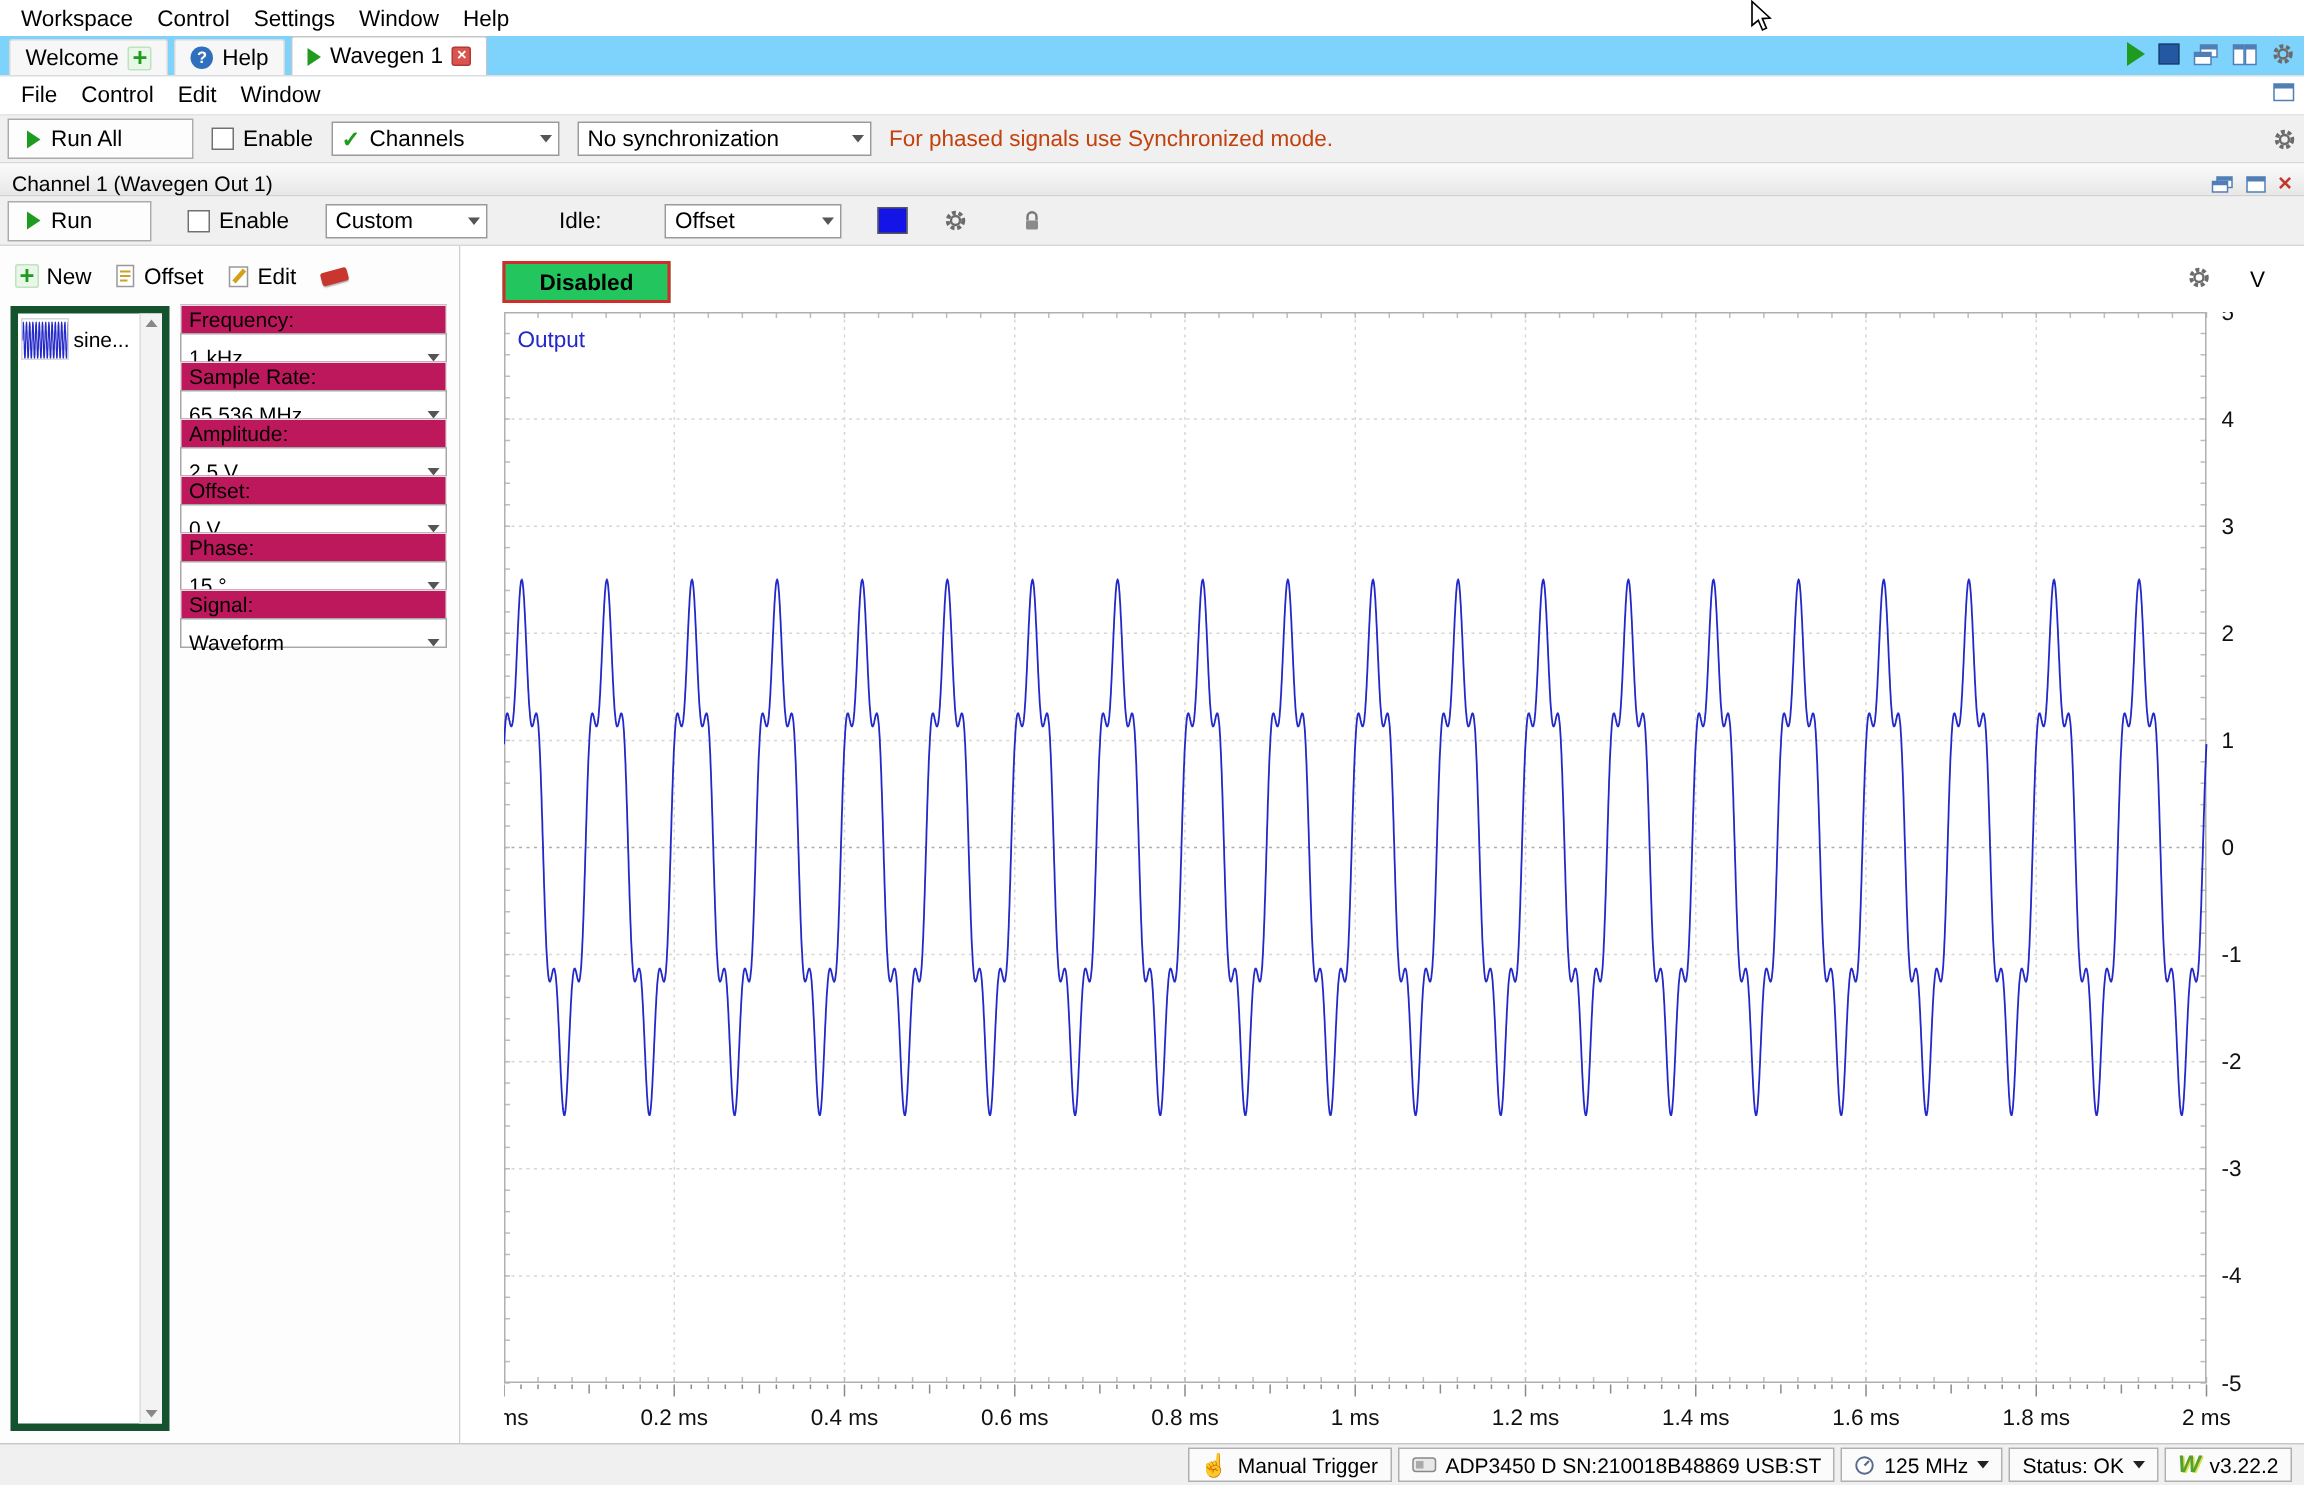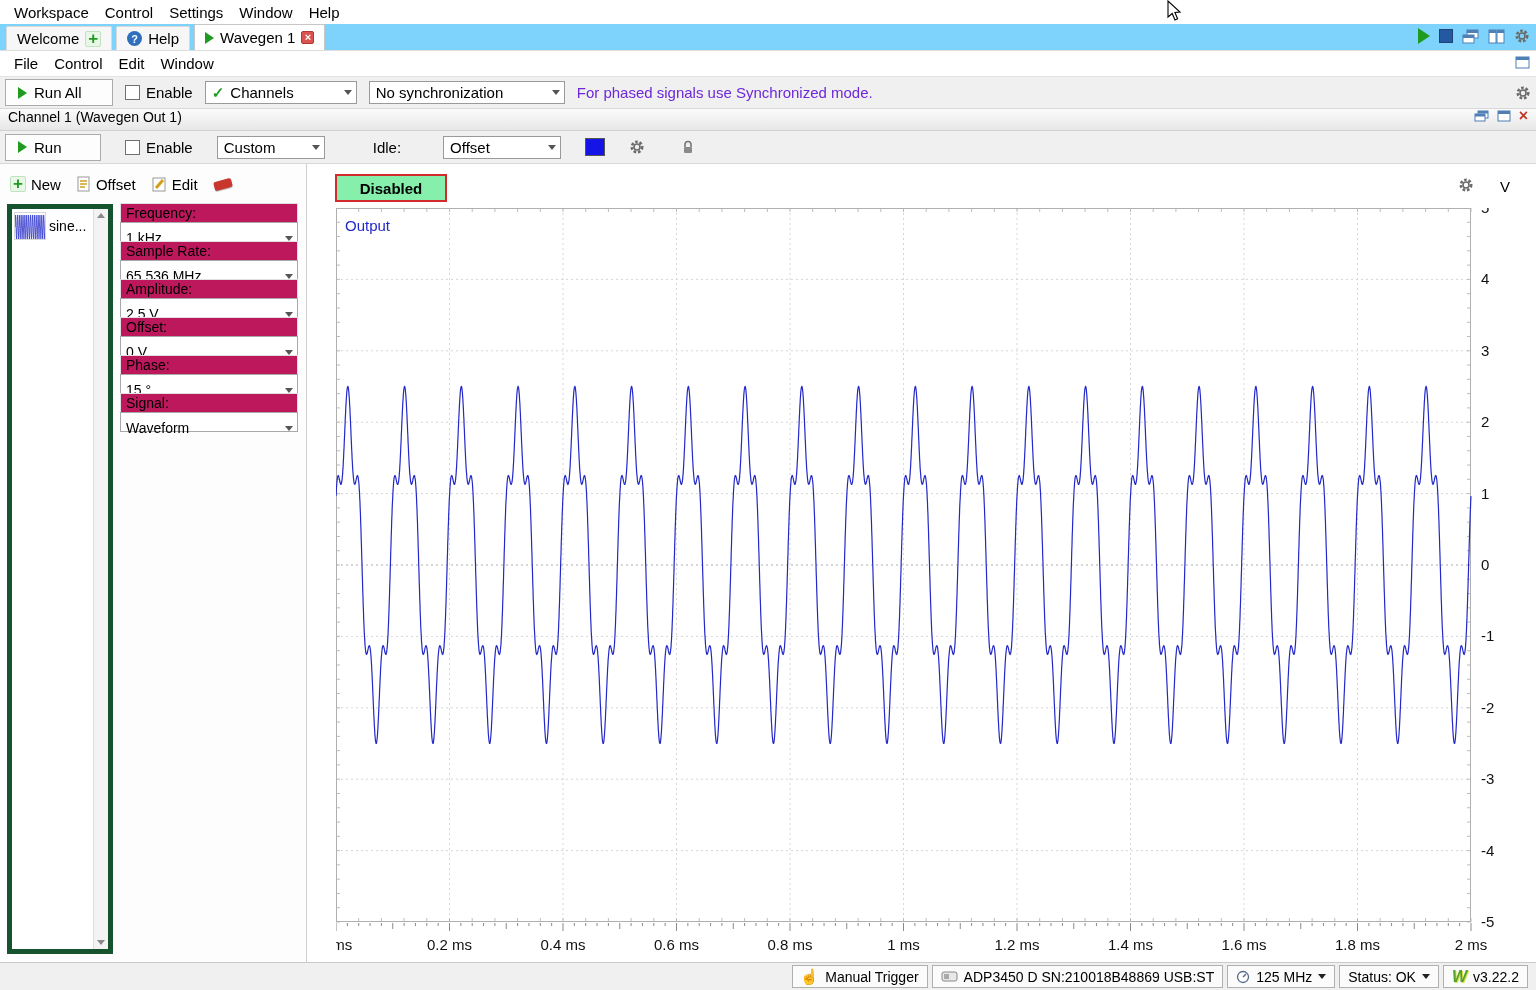--- a/index.html
+++ b/index.html
@@ -31,27 +31,27 @@
   .mb2-right{position:absolute;right:6px;top:4px}
 
   
   .toolbar{height:33px;background:#f0f0f0;border-top:1px solid #e4e4e4;border-bottom:1px solid #d8d8d8;
     display:flex;align-items:center;gap:12px;padding:0 5px}
   .btn{background:#fdfdfd;border:1px solid #ababab;display:flex;align-items:center;gap:7px;height:27px;padding:0 12px}
   .checkbox{width:15px;height:15px;background:#fff;border:1px solid #707070}
   .check-wrap{display:flex;align-items:center;gap:6px}
   .combo{background:#fff;border:1px solid #9a9a9a;height:23px;display:flex;align-items:center;gap:6px;padding:0 4px 0 6px}
   .chev{width:0;height:0;border-top:5px solid #555;border-left:4px solid transparent;border-right:4px solid transparent;margin-left:auto}
-  .hint{color:#6d28d9}
+  .hint{color:#c2410c}
   .ml-auto{margin-left:auto}
   .greencheck{color:#1f9c1f;font-weight:bold;font-size:15px}
 
   
   .chan-title{height:22px;background:linear-gradient(#fbfbfb,#e7e7e7);border-bottom:1px solid #d0d0d0;
-    display:flex;align-items:flex-start;padding:0 8px;font-size:14px}
+    display:flex;align-items:flex-end;padding:0 8px;font-size:14px}
   .chan-title .winbtns{margin-left:auto;display:flex;align-items:center;gap:8px}
   .red-x{color:#c0392b;font-weight:bold;font-size:16px;line-height:14px}
 
   
   .chan-toolbar{height:33px;background:#f0f0f0;border-bottom:1px solid #d8d8d8;display:flex;align-items:center;gap:24px;padding:0 5px}
   .swatch{width:20px;height:18px;border:1px solid #555}
 
   
   .content{height:798px;display:flex;background:#fff}
   .left-panel{width:307px;border-right:1px solid #cfcfcf;background:#fdfdfd;display:flex;flex-direction:column}
@@ -65,21 +65,21 @@
   .list-scroll{position:absolute;top:0;right:0;bottom:0;width:15px;border-left:1px solid #ddd;background:#f3f3f3;
     display:flex;flex-direction:column;justify-content:space-between;align-items:center;padding:4px 0}
   .scr-up{width:0;height:0;border-bottom:5px solid #888;border-left:4px solid transparent;border-right:4px solid transparent}
   .scr-dn{width:0;height:0;border-top:5px solid #888;border-left:4px solid transparent;border-right:4px solid transparent}
   .params{width:178px;display:flex;flex-direction:column}
   .plabel{height:20px;background:#be185d;border:1px solid #e0e0e0;display:flex;align-items:center;padding:0 5px;font-size:14px;margin-top:-1px}
   .pcombo{height:20px;background:#fff;border:1px solid #a8a8a8;display:flex;align-items:center;padding:12px 4px 0 5px;font-size:14px;margin-top:-1px}
 
   
   .plot-panel{flex:1;position:relative;background:#fff;overflow:hidden}
-  .disabled-box{position:absolute;left:28px;top:10px;width:112px;height:28px;border:2px solid #d22b2b;background:#86efac;
+  .disabled-box{position:absolute;left:28px;top:10px;width:112px;height:28px;border:2px solid #d22b2b;background:#22c55e;
     display:flex;align-items:center;justify-content:center;font-weight:bold}
   .plot-gear{position:absolute;right:62px;top:13px}
   .plot-unit{position:absolute;right:26px;top:14px}
   .plot-svg{position:absolute;left:29px;top:44px}
 
   
   .statusbar{height:28px;background:#f0f0f0;border-top:1px solid #c9c9c9;display:flex;align-items:center;
     justify-content:flex-end;gap:4px;padding:0 8px;font-size:14px}
   .sbtn{height:23px;background:#fbfbfb;border:1px solid #b0b0b0;display:flex;align-items:center;gap:6px;padding:0 8px}
   .bchev{width:0;height:0;border-top:5px solid #222;border-left:4px solid transparent;border-right:4px solid transparent}
@@ -143,21 +143,21 @@
     <span class="menu-item">Window</span>
     <span class="mb2-right">
       <svg width="15" height="13">
           <rect x="1" y="1" width="13" height="11" fill="#fff" stroke="#4f7fb5"></rect>
           <rect x="1" y="1" width="13" height="3" fill="#4f7fb5"></rect>
         </svg>
     </span>
   </div>
 
   <div class="toolbar">
-    <div class="btn" style="width:108px">
+    <div class="btn" style="width:124px">
       <span class="tri tri-sm"></span>
       <span>Run All</span>
     </div>
     <div class="check-wrap">
       <span class="checkbox"></span>
       <span>Enable</span>
     </div>
     <div class="combo" style="width:152px">
       <span class="greencheck">✓</span>
       <span>Channels</span>

